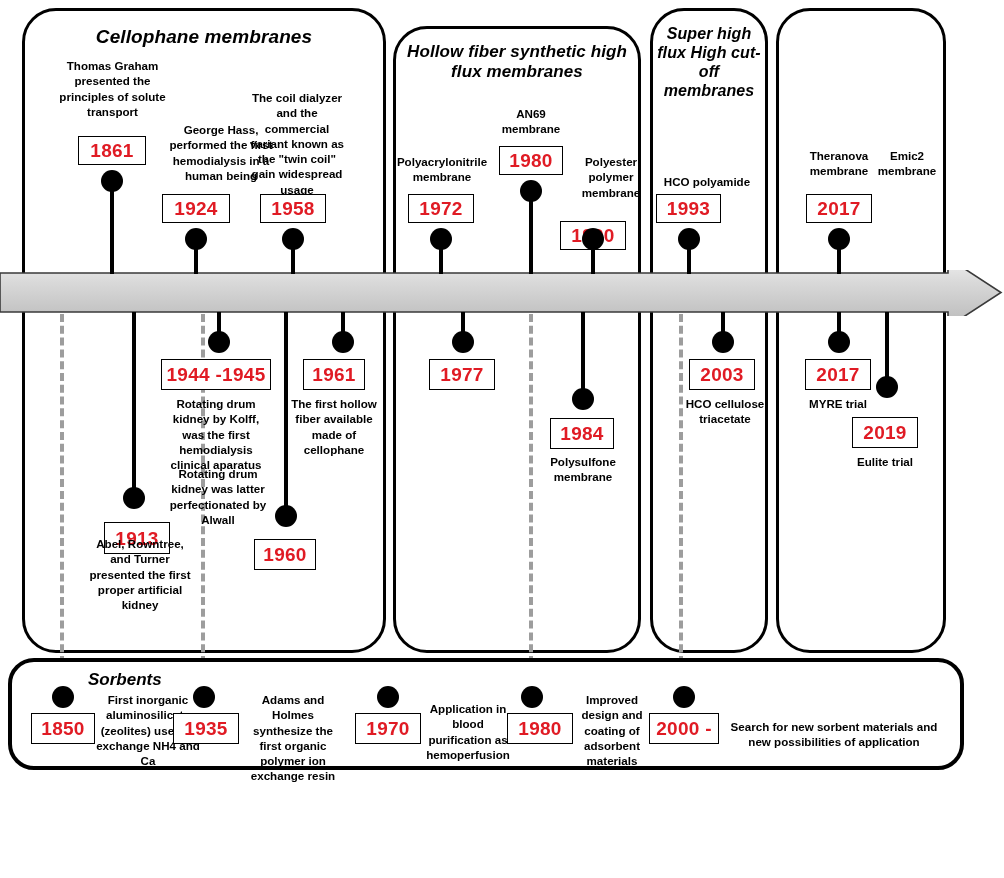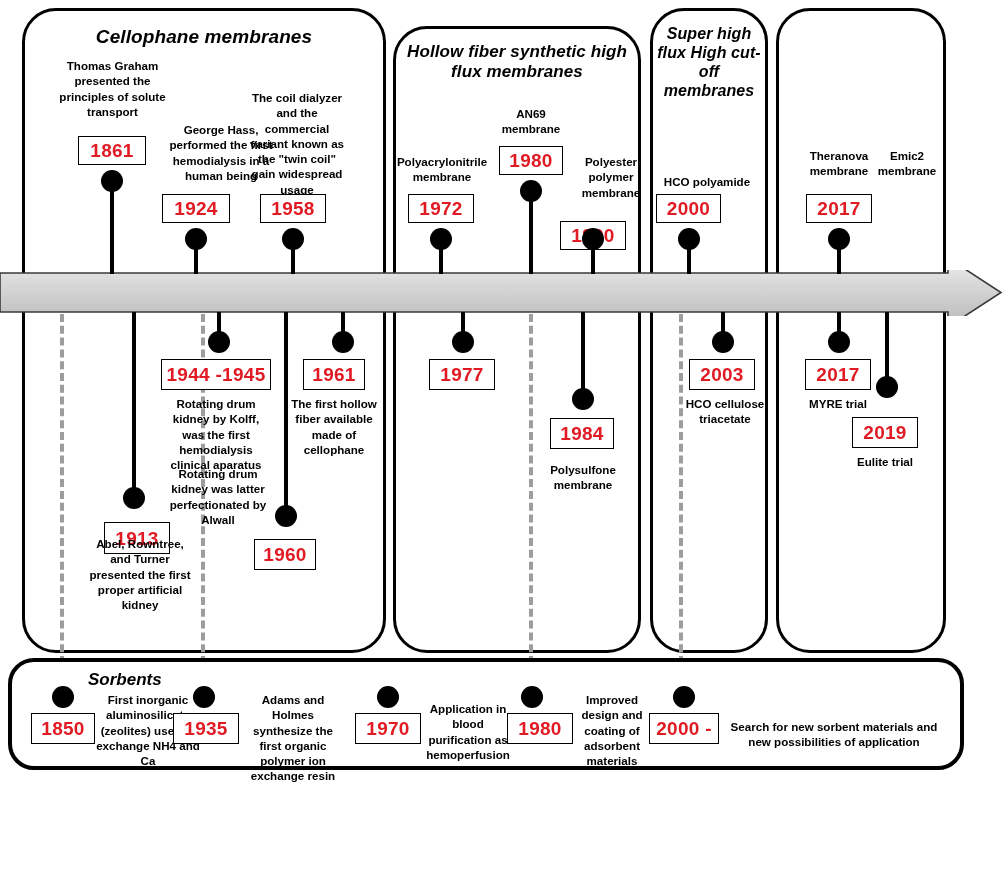--- a/index.html
+++ b/index.html
@@ -210,21 +210,21 @@
   </div>
 
   <div class="caption" style="left:574px; top:146px; width:74px;margin-top:8px;">Polyester polymer membrane</div>
   <div class="year-box" style="left:560px; top:212px; width:66px; height:29px;margin-top:9px;">1990</div>
   <div class="pin" style="left:582px; top:228px; width:22px; height:46px;">
     <div class="dot" style="top:0;"></div>
     <div class="stem" style="top:11px; height:35px;"></div>
   </div>
 
   <div class="caption" style="left:650px; top:174px; width:114px;">HCO polyamide</div>
-  <div class="year-box" style="left:656px; top:194px; width:65px; height:29px;">2000</div>
+  <div class="year-box" style="left:656px; top:194px; width:65px; height:29px;">1993</div>
   <div class="pin" style="left:678px; top:228px; width:22px; height:46px;">
     <div class="dot" style="top:0;"></div>
     <div class="stem" style="top:11px; height:35px;"></div>
   </div>
 
   <div class="caption" style="left:796px; top:148px; width:86px;">Theranova membrane</div>
   <div class="year-box" style="left:806px; top:194px; width:66px; height:29px;">2017</div>
   <div class="pin" style="left:828px; top:228px; width:22px; height:46px;">
     <div class="dot" style="top:0;"></div>
     <div class="stem" style="top:11px; height:35px;"></div>
@@ -264,21 +264,21 @@
     <div class="stem" style="top:0; height:27px;"></div>
     <div class="dot" style="top:19px;"></div>
   </div>
   <div class="year-box" style="left:429px; top:359px; width:66px; height:31px;">1977</div>
 
   <div class="pin" style="left:572px; top:312px; width:22px; height:104px;">
     <div class="stem" style="top:0; height:84px;"></div>
     <div class="dot" style="top:76px;"></div>
   </div>
   <div class="year-box" style="left:550px; top:418px; width:64px; height:31px;">1984</div>
-  <div class="caption" style="left:540px; top:454px; width:86px;margin-top:8px;">Polysulfone membrane</div>
+  <div class="caption" style="left:540px; top:454px; width:86px;">Polysulfone membrane</div>
 
   <div class="pin" style="left:712px; top:312px; width:22px; height:48px;">
     <div class="stem" style="top:0; height:27px;"></div>
     <div class="dot" style="top:19px;"></div>
   </div>
   <div class="year-box" style="left:689px; top:359px; width:66px; height:31px;">2003</div>
   <div class="caption" style="left:679px; top:396px; width:92px;">HCO cellulose triacetate</div>
 
   <div class="pin" style="left:828px; top:312px; width:22px; height:48px;">
     <div class="stem" style="top:0; height:27px;"></div>

